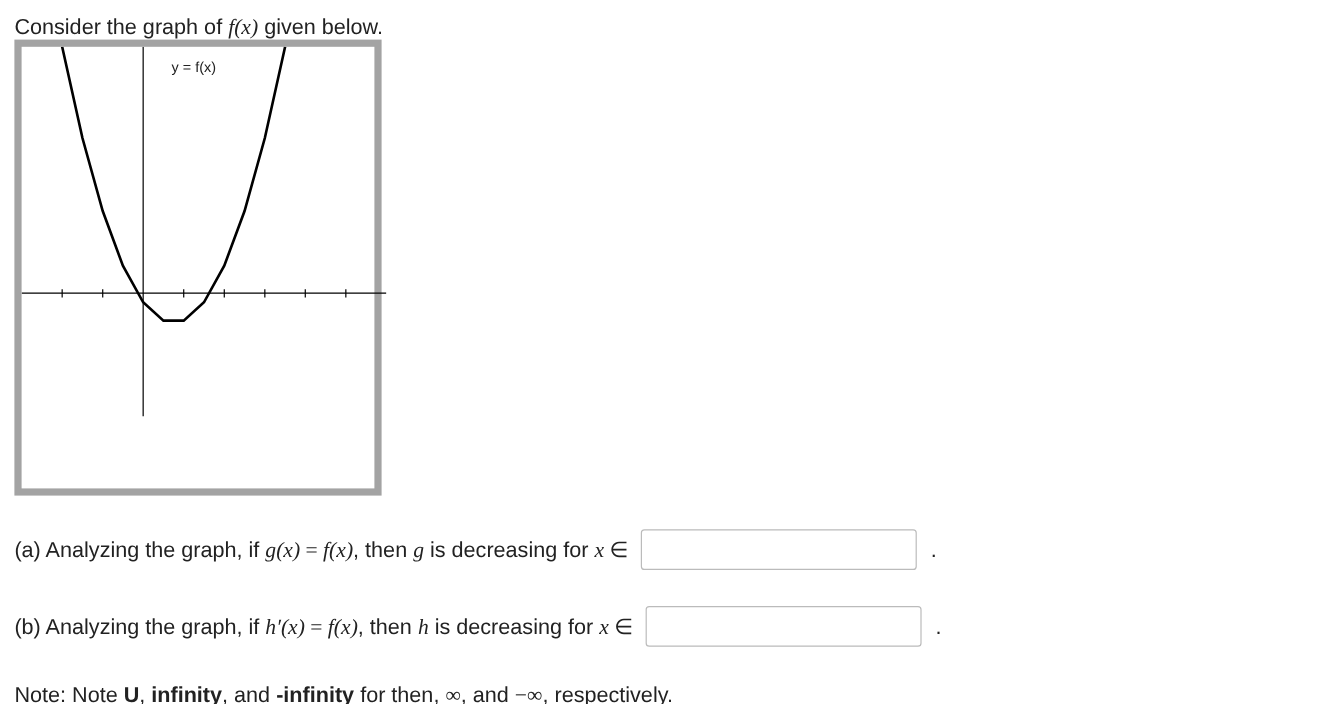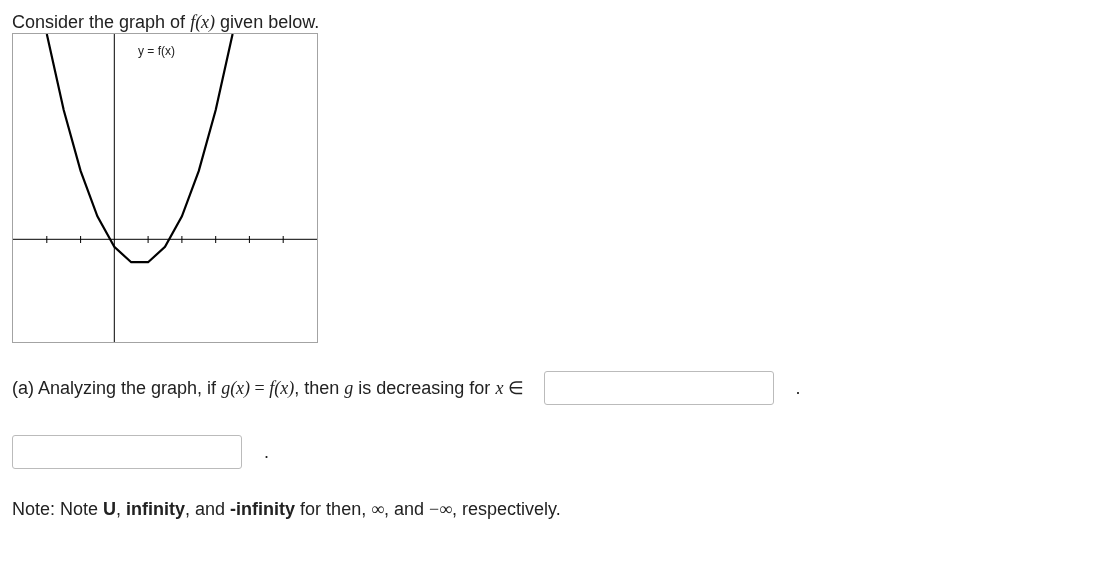--- a/index.html
+++ b/index.html
@@ -8,41 +8,41 @@
     padding: 12px;
     font-family: Arial, Helvetica, sans-serif;
     font-size: 18px;
     color: #222;
     background: #fff;
   }
   .intro {
   }
   .math-f { font-family: 'Times New Roman', serif; font-style: italic; }
   .graph-box {
-    border: 1px solid #a3a3a3;
+    border: 6px solid #a3a3a3;
     width: 306px;
-    height: 310px;
+    height: 380px;
     position: relative;
     background: #fff;
     margin-bottom: 28px;
     padding-left: 48px;
   }
   .graph-label {
     position: absolute;
     top: 10px;
     left: 125px;
     font-size: 12px;
     font-family: Arial, sans-serif;
   }
   .qrow {
     display: flex;
     align-items: center;
     flex-wrap: wrap;
     margin-bottom: 30px;
-    gap: 20px;
+    gap: 10px;
   }
   .qrow .label-text {
     white-space: nowrap;
   }
   .answer-input {
     border: 1px solid #bbb;
     border-radius: 3px;
     height: 34px;
     width: 230px;
     padding: 4px 8px;
@@ -94,19 +94,22 @@
 
 <div class="qrow">
   <span class="label-text">
     <span>(a) Analyzing the graph, if </span><span class="math-f">g(x)</span><span class="serif"> = </span><span class="math-f">f(x)</span><span>, then </span><span class="math-f">g</span><span> is decreasing for </span><span class="math-f">x</span><span class="serif"> ∈ </span>
   </span>
   <input type="text" class="answer-input" value="" style="">
   <span class="trailing-dot">.</span>
 </div>
 
 <div class="qrow">
+  <span class="label-text">
+    <span>(b) Analyzing the graph, if </span><span class="math-f">h′(x)</span><span class="serif"> = </span><span class="math-f">f(x)</span><span>, then </span><span class="math-f">h</span><span> is decreasing for </span><span class="math-f">x</span><span class="serif"> ∈ </span>
+  </span>
   <input type="text" class="answer-input" value="" style="">
   <span class="trailing-dot">.</span>
 </div>
 
 <div class="note">
   <span>Note: Note </span><b>U</b><span>, </span><b>infinity</b><span>, and </span><b>-infinity</b><span> for then, </span><span class="serif">∞</span><span>, and </span><span class="serif">−∞</span><span>, respectively.</span>
 </div>
 
 </body></html>

